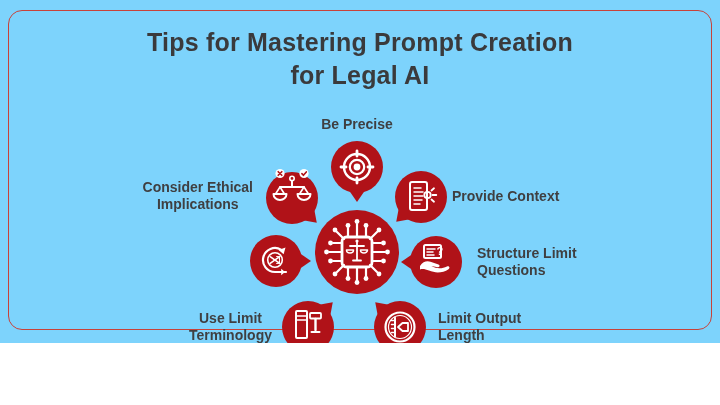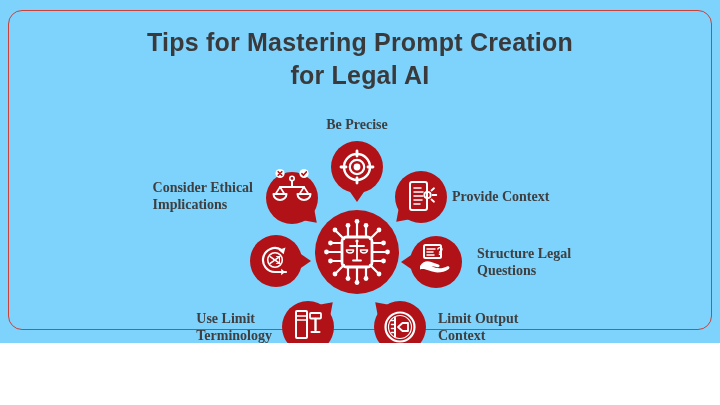--- a/index.html
+++ b/index.html
@@ -12,24 +12,24 @@
     border:1.5px solid var(--frame_border,#c8423a);border-radius:14px;
     pointer-events:none;
   }
   .title{
     position:absolute;top:26px;left:0;width:100%;text-align:center;
     font-size:25px;font-weight:800;color:var(--title_text,#3a3a3c);
     line-height:1.3;white-space:pre-line;letter-spacing:.2px;
   }
   .label{
     position:absolute;font-size:14px;font-weight:700;
-    color:var(--label_text,#3f3f41);line-height:17px;white-space:pre-line;font-family:Liberation Serif, serif;
+    color:var(--label_text,#3f3f41);line-height:17px;white-space:pre-line;
   }
   .label.center{text-align:center;}
-  .label.right-align{text-align:left;}
+  .label.right-align{text-align:center;}
   .bubble{position:absolute;display:block;}
   .icon-stroke{stroke:#ffffff;fill:none;stroke-linecap:round;stroke-linejoin:round;}
   .icon-fill{fill:#ffffff;stroke:none;}
   .node-fill{fill:var(--red,#b01218);}
   .badge-mark{stroke:var(--red,#b01218);fill:none;stroke-linecap:round;stroke-linejoin:round;}
   .q-mark{fill:#ffffff;font-family:"Liberation Sans",sans-serif;font-weight:bold;font-size:11px;}
 </style>
 </head>
 <body>
 
@@ -110,36 +110,36 @@
   <svg class="bubble" style="left:398px;top:224px" width="76" height="76" viewBox="0 0 76 76">
     <path class="node-fill" d="M27,57 L38,73 L49,57 Z" transform="rotate(90,38,38)"></path>
     <circle class="node-fill" cx="38" cy="38" r="26"></circle>
     <g>
       <rect class="icon-stroke" x="26" y="21" width="17" height="13" rx="1.5" stroke-width="2"></rect>
       <path class="icon-stroke" d="M29,25 h8 M29,28 h6 M29,31 h7" stroke-width="1.5"></path>
       <text class="q-mark" x="38.5" y="31">?</text>
       <path class="icon-fill" d="M22,42 c3,-4.5 7,-5.5 10.5,-4.2 l8,2.8 c1.8,.6 1.4,3 -.8,2.6 l-6.3,-1.2 c5.5,3 11,2.6 15.5,.4 c2.2,-1 3.6,1.4 1.6,2.8 c-5.5,3.8 -13,4.2 -19.5,1.4 c-3.4,-1.5 -6.6,-2.2 -9,-1.2 z"></path>
     </g>
   </svg>
-  <div class="label" style="left:477px;top:245px">Structure Legal
+  <div class="label" style="left:477px;top:245px">Structure Limit
 Questions</div>
 
   <svg class="bubble" style="left:362px;top:289px" width="76" height="76" viewBox="0 0 76 76">
     <path class="node-fill" d="M27,57 L38,73 L49,57 Z" transform="rotate(135,38,38)"></path>
     <circle class="node-fill" cx="38" cy="38" r="26"></circle>
     <g>
       <circle class="icon-stroke" cx="38" cy="38" r="14.5" stroke-width="2.2"></circle>
       <circle class="icon-stroke" cx="38" cy="38" r="11.5" stroke-width="1.2"></circle>
       <path class="icon-stroke" d="M33,28.5 v19" stroke-width="2"></path>
       <path class="icon-stroke" d="M29.5,31.5 h2 M29.5,35.5 h2 M29.5,39.5 h2 M29.5,43.5 h2" stroke-width="1.5"></path>
       <path class="icon-stroke" d="M36,38 l4.5,-4 h5.5 v8 h-5.5 z" stroke-width="1.8"></path>
     </g>
   </svg>
   <div class="label" style="left:438px;top:310px">Limit Output
-Context</div>
+Length</div>
 
   <svg class="bubble" style="left:270px;top:289px" width="76" height="76" viewBox="0 0 76 76">
     <path class="node-fill" d="M27,57 L38,73 L49,57 Z" transform="rotate(-135,38,38)"></path>
     <circle class="node-fill" cx="38" cy="38" r="26"></circle>
     <g>
       <rect class="icon-stroke" x="26" y="22" width="11" height="27" rx="1" stroke-width="2"></rect>
       <path class="icon-stroke" d="M26,27 h11 M26,31 h11" stroke-width="1.6"></path>
       <rect class="icon-stroke" x="40" y="24" width="11" height="5.5" rx="1" stroke-width="1.8"></rect>
       <path class="icon-stroke" d="M45.5,30 v11" stroke-width="2.4"></path>
       <path class="icon-stroke" d="M41.5,43 h8" stroke-width="2"></path>

